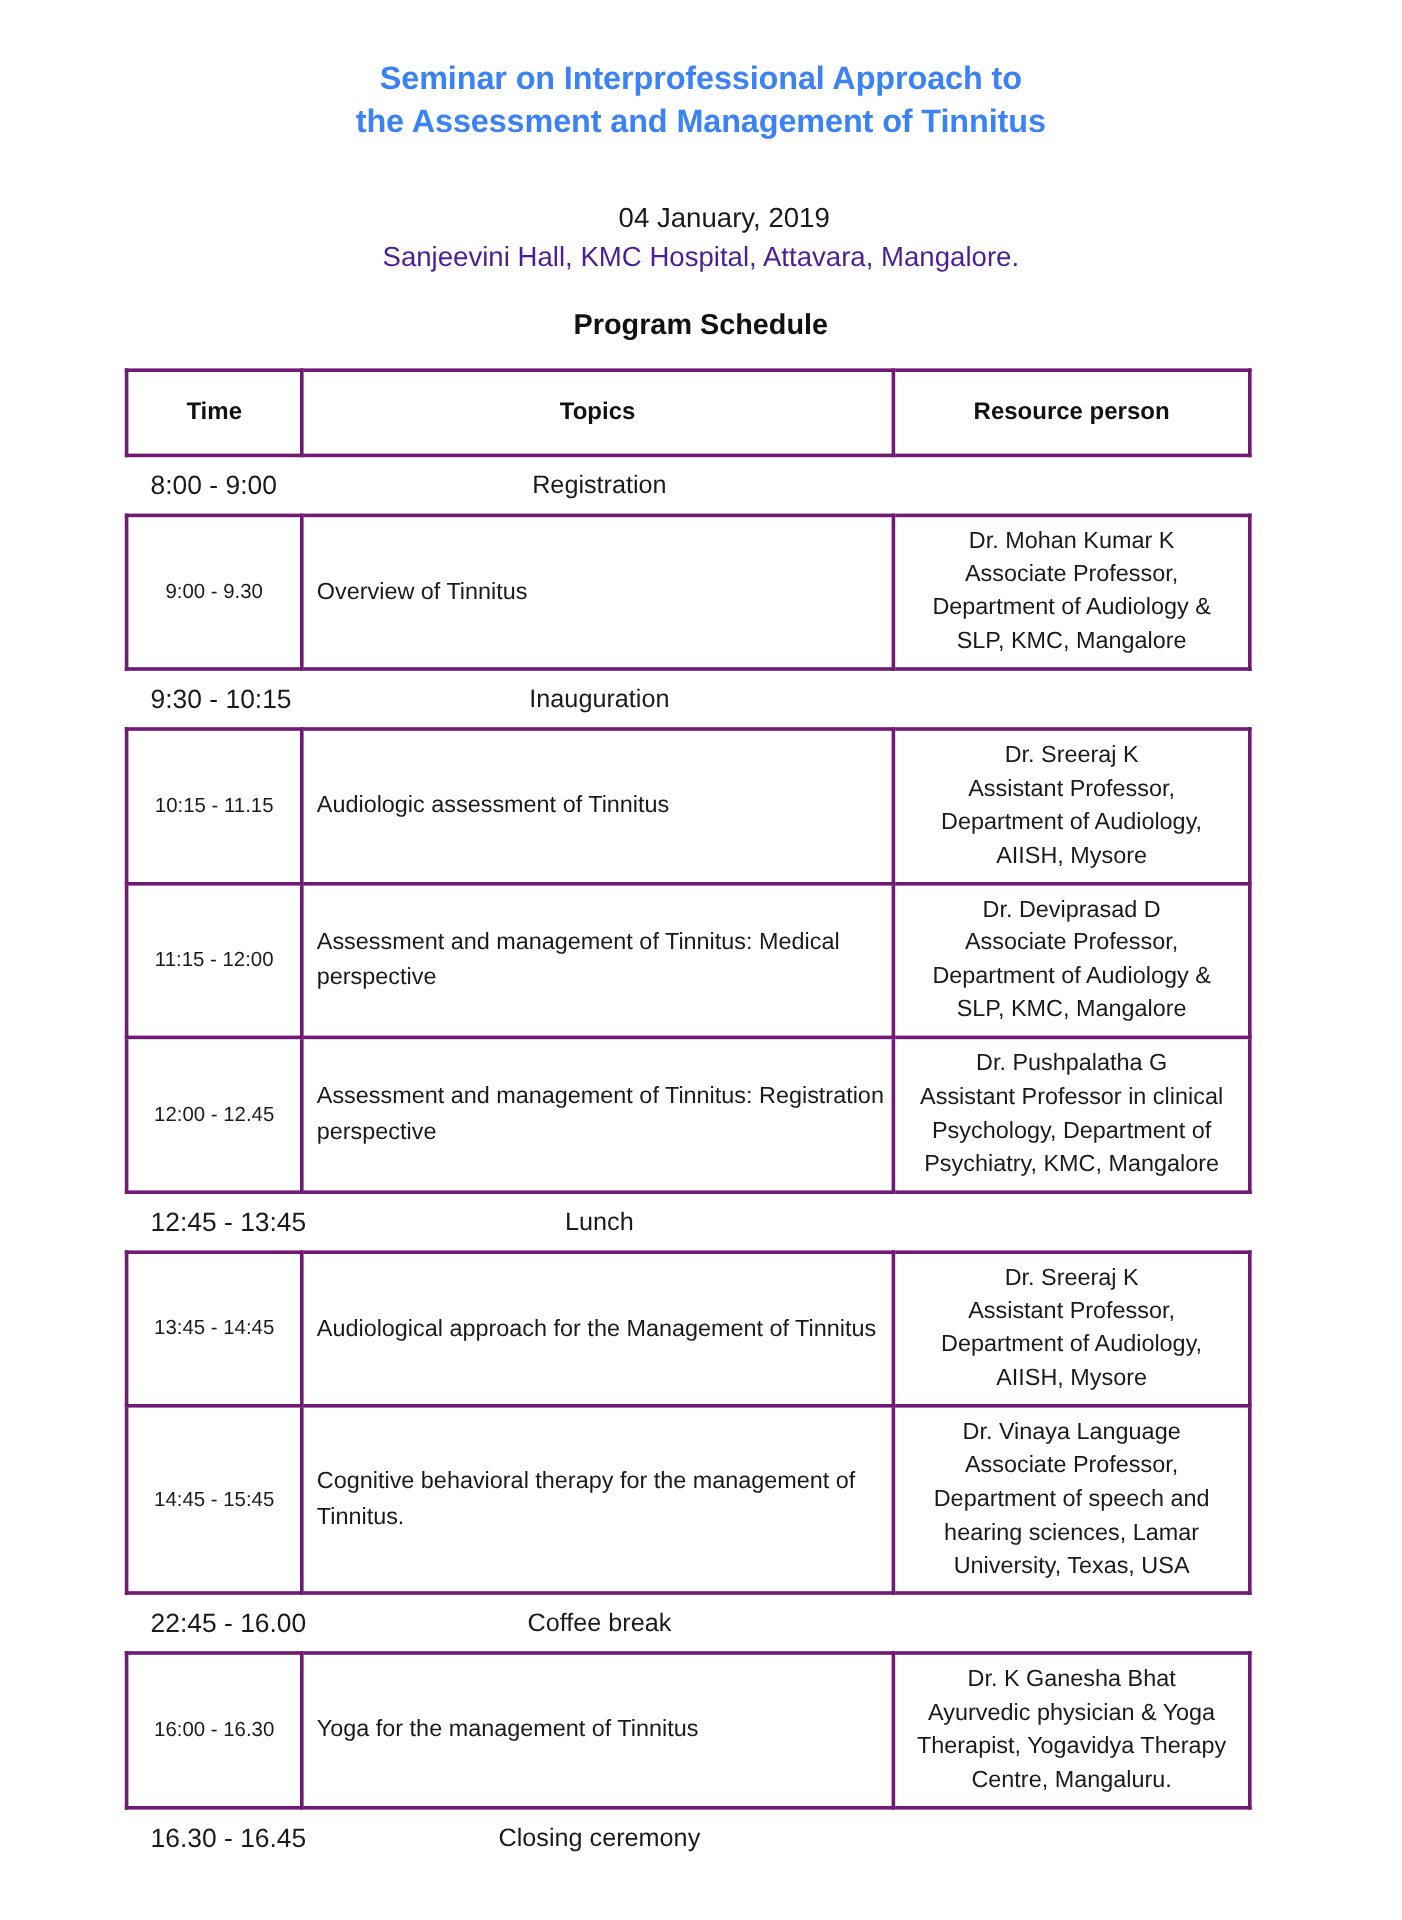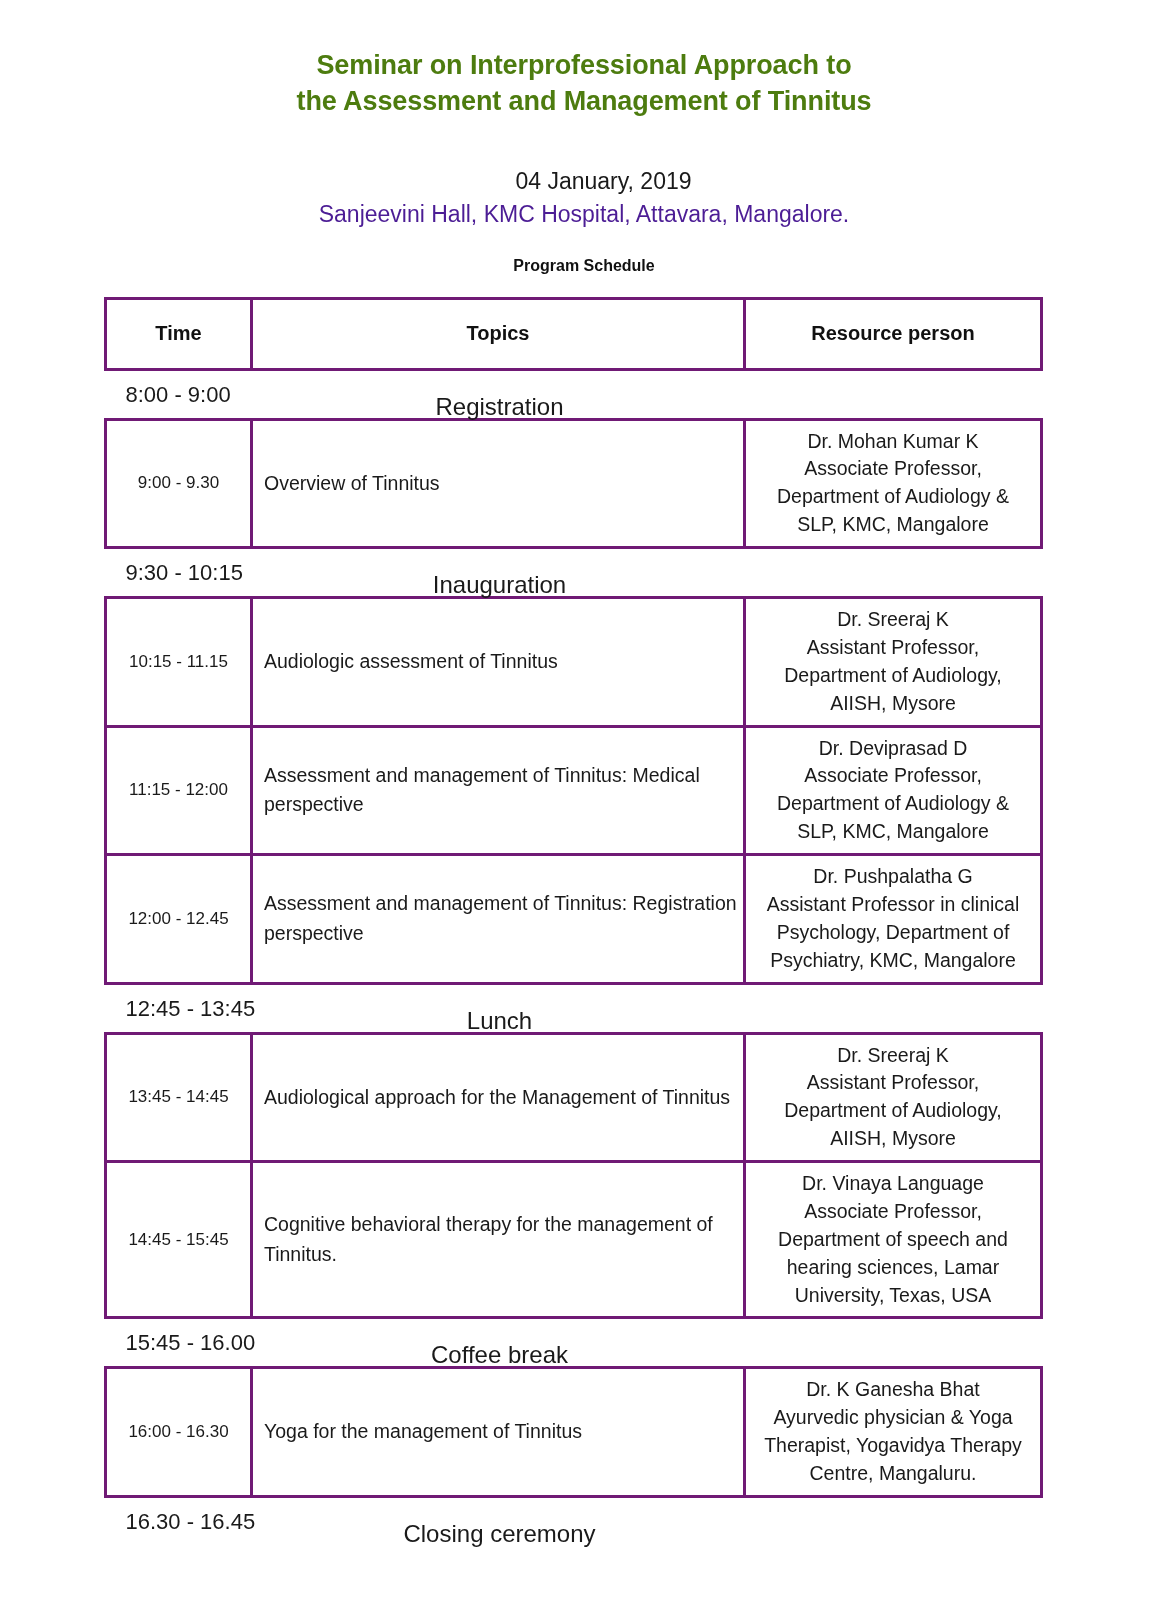--- a/index.html
+++ b/index.html
@@ -28,42 +28,42 @@
   
   .doc-header {
     text-align: center;
     padding-top: 48px;
   }
   .doc-title {
     font-size: 27px;
     font-weight: bold;
     line-height: 1.32;
     letter-spacing: -0.1px;
-    color: #4d7c0f;
+    color: #3b82f6;
     margin: 0 auto;
     max-width: 860px;
   }
   .doc-title .line { display: block; }
 
   .doc-date {
     font-size: 23px;
     font-weight: normal;
     color: #1a1a1a;
     margin-top: 46px;
     line-height: 1.42;
     margin-left: 39px;
   }
   .doc-venue {
     font-size: 23px;
     font-weight: normal;
     color: #4c1d95;
     line-height: 1.42;
   }
   .doc-subtitle {
-    font-size: 16px;
+    font-size: 24px;
     font-weight: bold;
     color: #111111;
     margin-top: 26px;
   }
 
   
   .schedule-wrap {
     margin-top: 22px;
     padding-left: 104px;
     padding-right: 128px;
@@ -130,26 +130,26 @@
   .break-time {
     position: absolute;
     left: 20px;
     top: 0;
     font-size: 22px;
     white-space: nowrap;
   }
   .break-label {
     position: absolute;
     left: 0;
-    top: 12px;
+    top: 0;
     width: 100%;
     text-align: center;
     padding-right: 148px;
     box-sizing: border-box;
-    font-size: 24px;
+    font-size: 21px;
   }
 
   
   .doc-footer {
     margin-top: 72px;
     padding-left: 108px;
     font-size: 19.5px;
     line-height: 1.55;
     color: #1a1a1a;
   }
@@ -276,21 +276,21 @@
               <span class="rline">Dr. Vinaya Language</span>
               <span class="rline">Associate Professor,</span>
               <span class="rline">Department of speech and</span>
               <span class="rline">hearing sciences, Lamar</span>
               <span class="rline">University, Texas, USA</span>
             </td>
           </tr>
           <tr class="break-row">
             <td colspan="3">
               <div class="break-inner">
-                <span class="break-time">15:45 - 16.00</span>
+                <span class="break-time">22:45 - 16.00</span>
                 <span class="break-label">Coffee break</span>
               </div>
             </td>
           </tr>
           <tr class="session-row">
             <td class="time-cell">16:00 - 16.30</td>
             <td class="topic-cell">Yoga for the management of Tinnitus</td>
             <td class="res-cell">
               <span class="rline">Dr. K Ganesha Bhat</span>
               <span class="rline">Ayurvedic physician &amp; Yoga</span>

